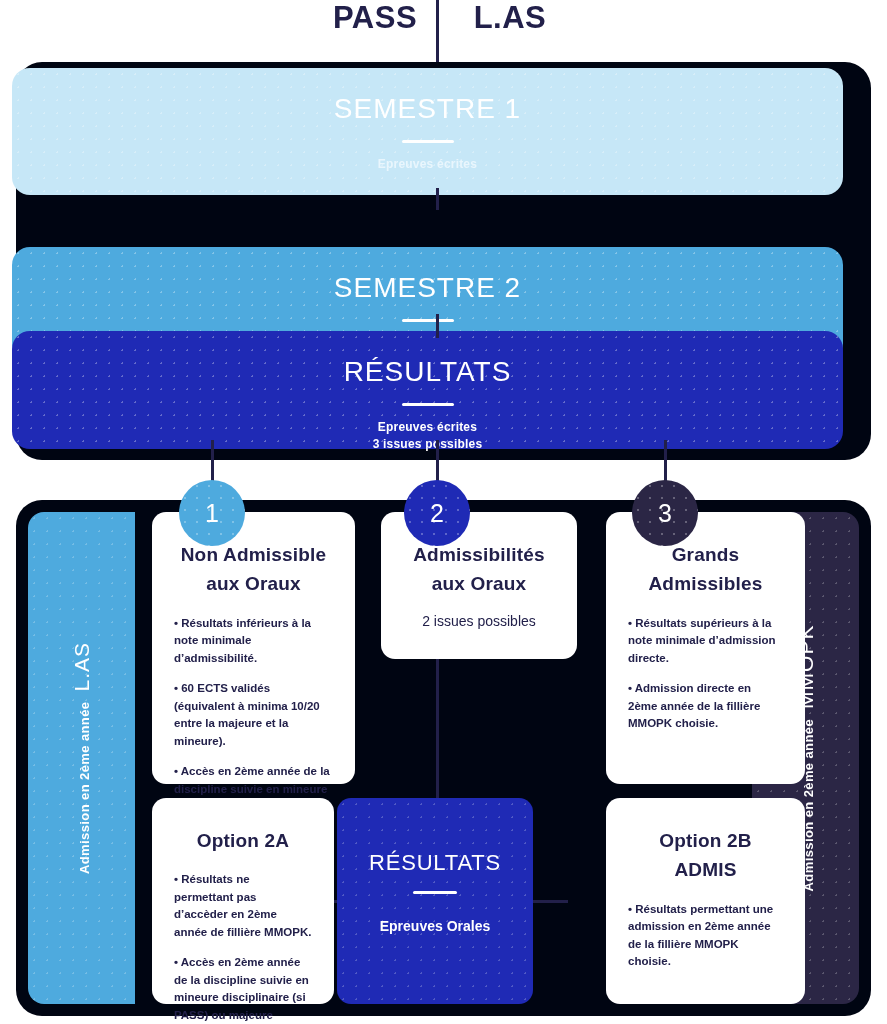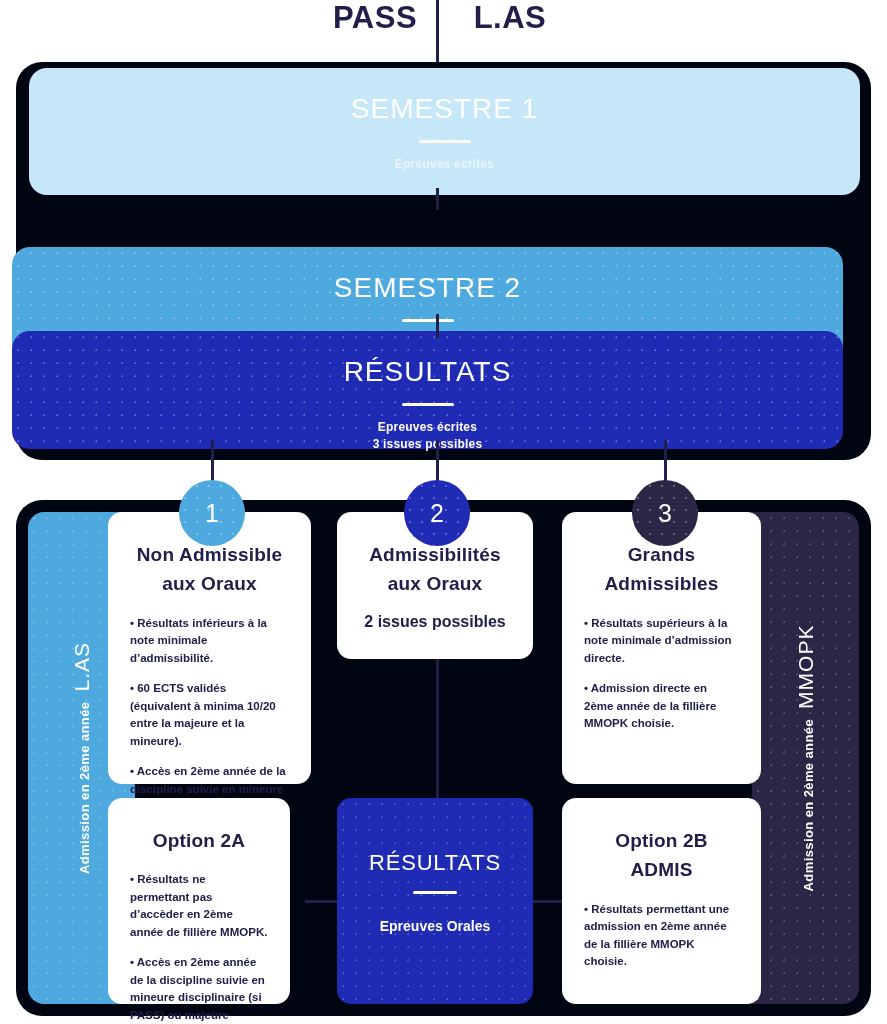--- a/index.html
+++ b/index.html
@@ -92,21 +92,21 @@
     background: #ffffff;
     margin: 15px auto 13px auto;
     border-radius: 2px;
   }
   .stage-sub {
     font-size: 12px;
     font-weight: 700;
     line-height: 1.45;
     letter-spacing: .2px;
   }
-  #stage-s1 { top: 68px;  height: 127px; background-color: #c6e7f7; margin-left: 17px; }
+  #stage-s1 { top: 68px;  height: 127px; background-color: #c6e7f7; }
   #stage-s1 .stage-sub { color: #e9f6fd; }
   #stage-s2 { top: 205px; height: 115px; background-color: #4eaade; margin-top: 42px; }
   #stage-res{ top: 331px; height: 118px; background-color: #1f2ab5; }
 
   
   .num-circle {
     position: absolute;
     width: 66px;
     height: 66px;
     border-radius: 50%;
@@ -176,31 +176,32 @@
   }
 
   
   .card {
     position: absolute;
     background: #ffffff;
     border-radius: 14px;
     z-index: 8;
     padding: 28px 22px 18px 22px;
     color: #22204a;
+    margin-left: 44px;
   }
   .card-title {
     font-size: 19px;
     font-weight: 700;
     text-align: center;
     line-height: 1.55;
     letter-spacing: .2px;
   }
   .card-sub {
-    font-size: 16px;
-    font-weight: 700;
+    font-size: 14px;
+    font-weight: 400;
     text-align: center;
     margin-top: 14px;
     color: #22204a;
   }
   .bullets { margin-top: 16px; }
   .bullet {
     font-size: 11.5px;
     font-weight: 700;
     line-height: 1.52;
     margin-bottom: 13px;

